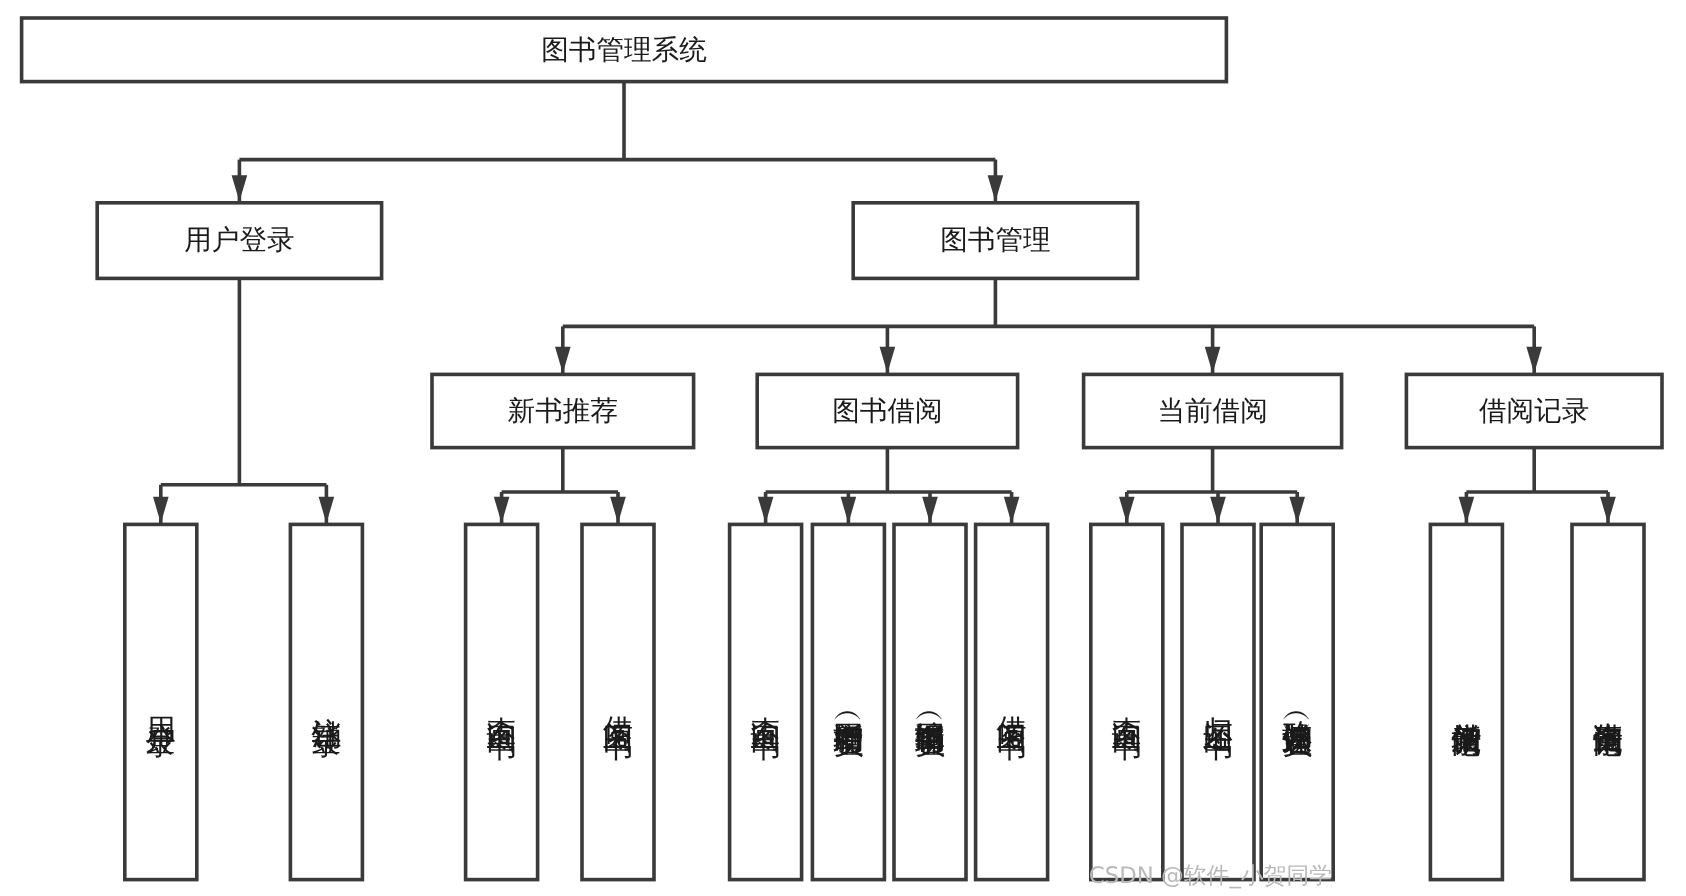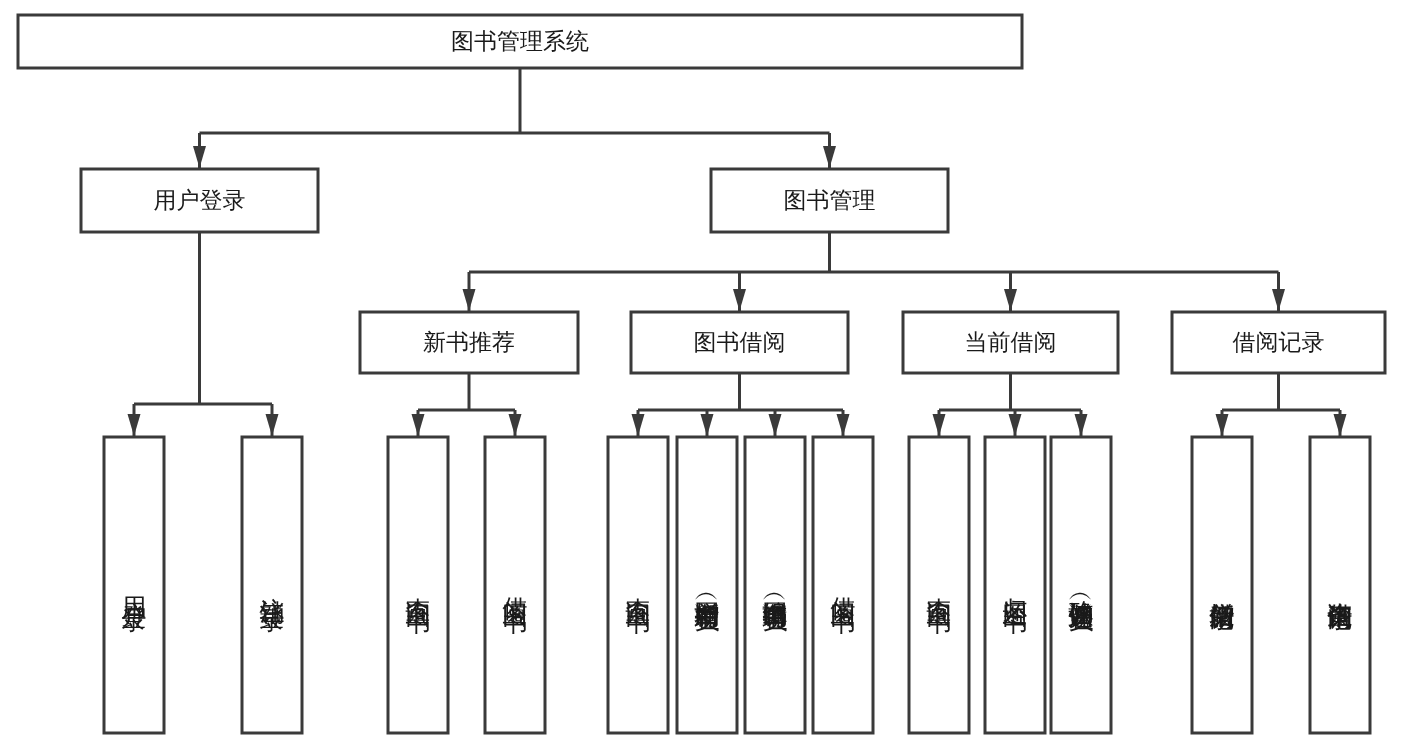--- a/index.html
+++ b/index.html
@@ -223,14 +223,15 @@
         <span class="leaf-label tight">确认归还（管理员）</span>
       </div>
       <div class="leaf-label-wrap" style="left: 1192px; top: 437px; width: 60px; height: 296px;">
         <span class="leaf-label tight">新增借阅记录</span>
       </div>
       <div class="leaf-label-wrap" style="left: 1310px; top: 437px; width: 60px; height: 296px;">
         <span class="leaf-label tight">查询借阅记录</span>
       </div>
     </div>
 
+  <div class="watermark">CSDN @软件_小贺同学</div>
 
 </div>
 
 </body></html>

